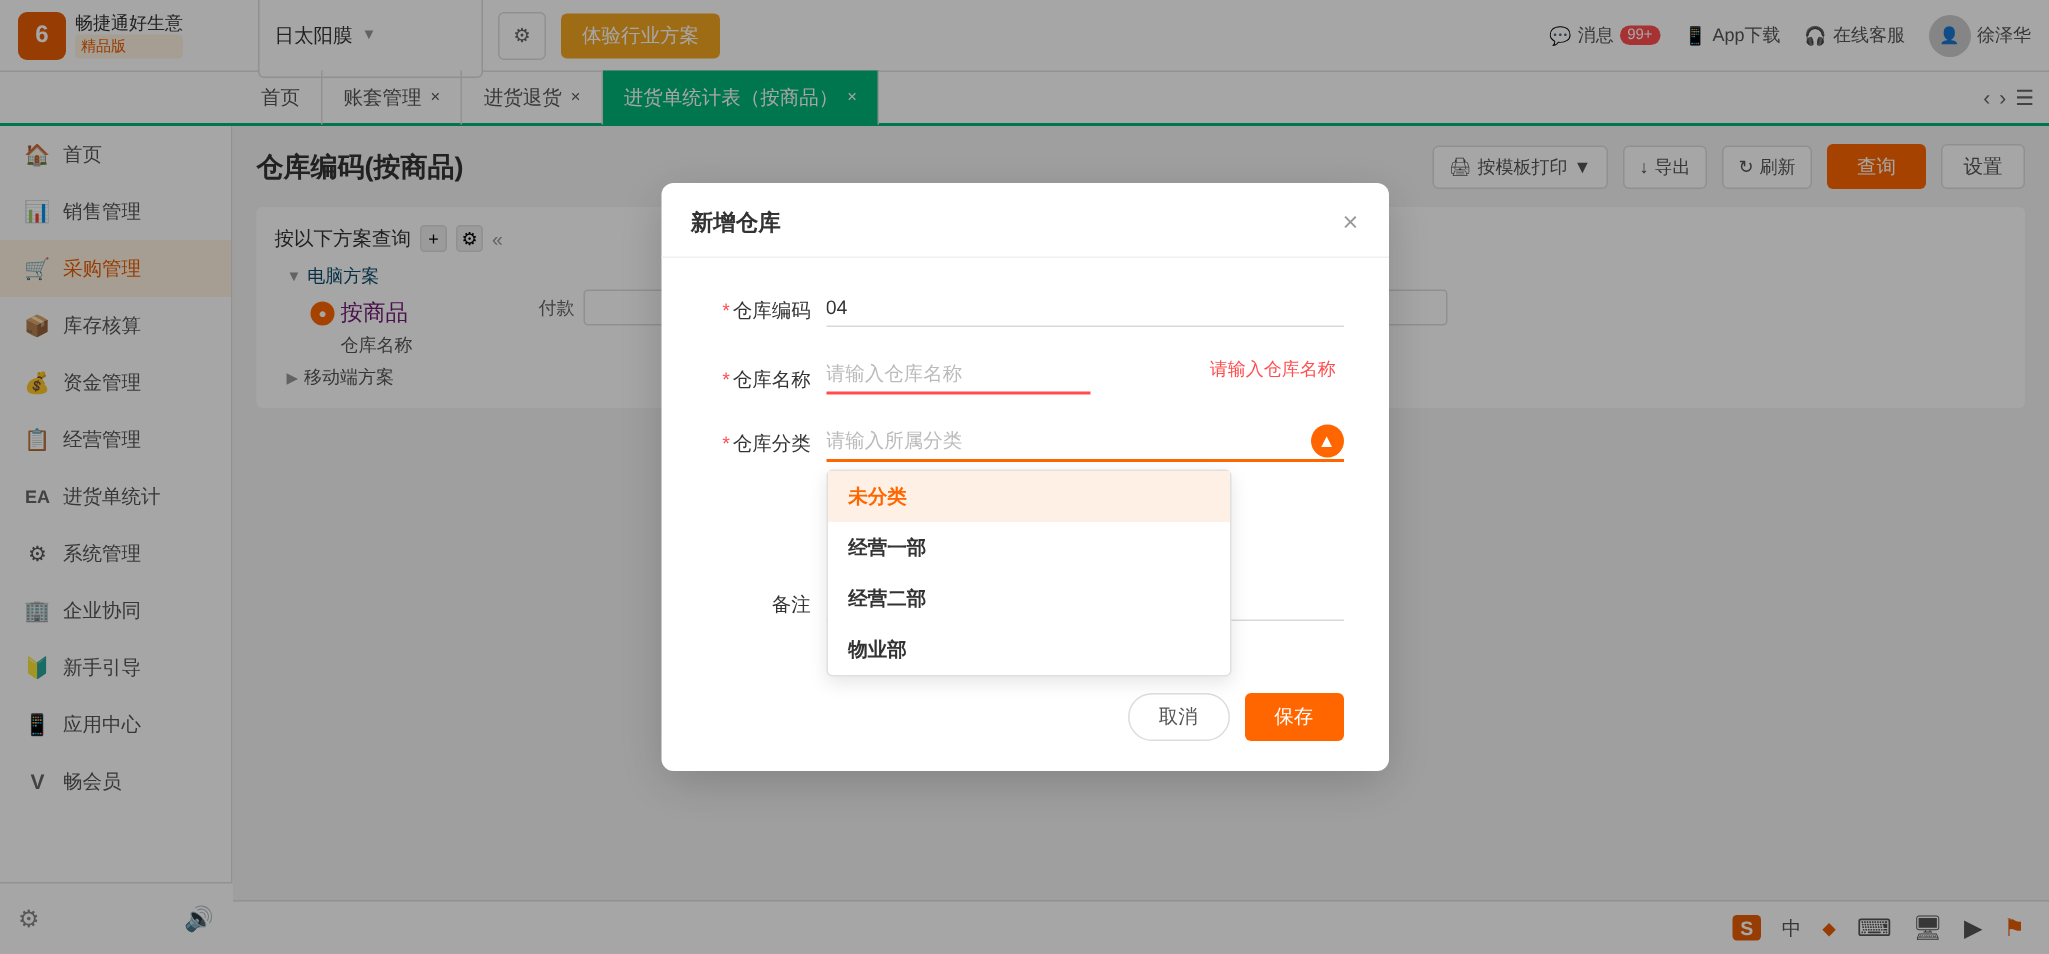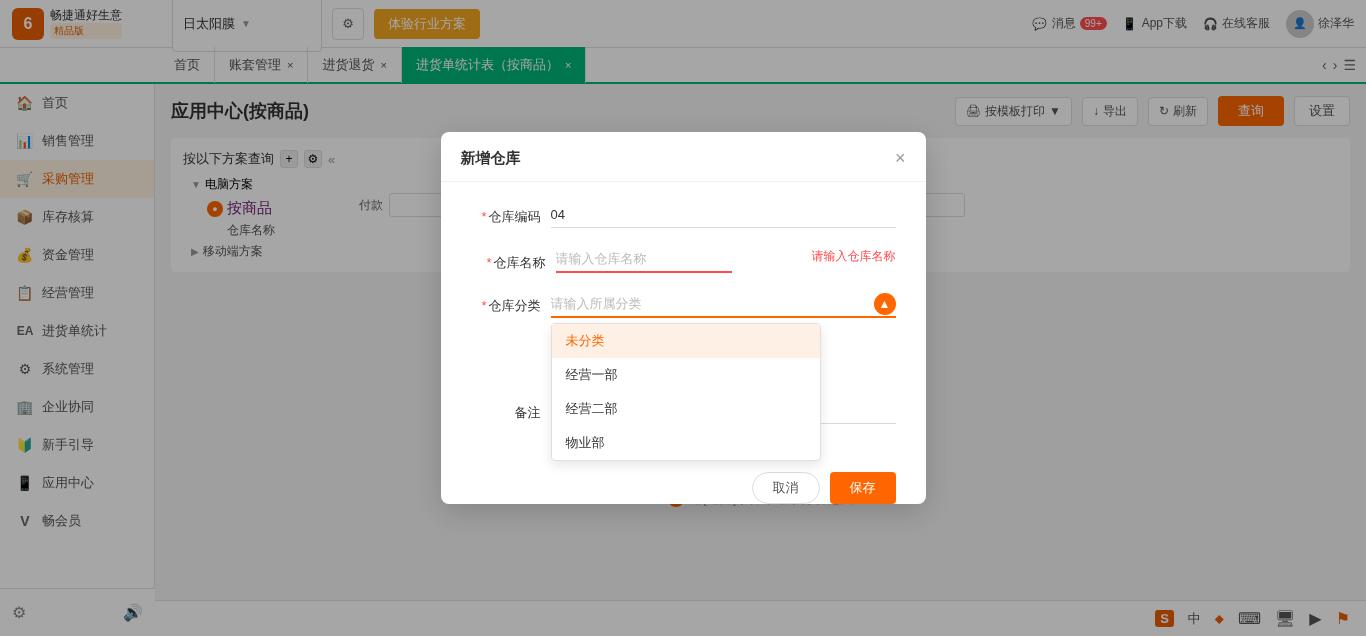--- a/index.html
+++ b/index.html
@@ -111,30 +111,31 @@
     .overlay {
       position: fixed; top: 0; left: 0; width: 100%; height: 100%;
       background: rgba(0,0,0,0.35); z-index: 100;
       display: flex; align-items: center; justify-content: center;
     }
 
     
     .modal {
       background: #fff; border-radius: 8px; width: 485px;
       box-shadow: 0 8px 32px rgba(0,0,0,0.18); position: relative;
+      padding-bottom: 20px;
     }
     .modal-header {
       display: flex; align-items: center; justify-content: space-between;
       padding: 16px 20px 12px; border-bottom: 1px solid #f0f0f0;
     }
     .modal-title { font-size: 15px; font-weight: bold; color: #333; }
     .modal-close { cursor: pointer; color: #999; font-size: 18px; }
     .modal-body { padding: 20px 30px; }
     .form-row {
-      display: flex; align-items: flex-start; margin-bottom: 18px; position: relative; justify-content: flex-end;
+      display: flex; align-items: flex-start; margin-bottom: 18px; position: relative;
     }
     .form-label {
       width: 80px; text-align: right; padding-right: 10px; font-size: 13px; color: #333;
       padding-top: 6px; flex-shrink: 0;
     }
     .required { color: #ff4d4f; margin-right: 2px; }
     .form-input {
       flex: 1; border: none; border-bottom: 1px solid #d9d9d9;
       padding: 5px 0; font-size: 13px; outline: none; color: #333;
     }
@@ -153,21 +154,21 @@
       background: #ff6600; color: #fff; border-radius: 50%;
       width: 22px; height: 22px; display: flex; align-items: center; justify-content: center; font-size: 12px;
     }
     
     .dropdown-list {
       position: absolute; top: 32px; left: 0; width: 270px;
       background: #fff; border: 1px solid #e0e0e0; border-radius: 4px;
       box-shadow: 0 4px 12px rgba(0,0,0,0.1); z-index: 200;
     }
     .dropdown-item {
-      padding: 8px 14px; font-size: 13px; color: #333; cursor: pointer;
+      padding: 8px 14px; font-size: 13px; color: #333; cursor: pointer; font-weight: bold;
     }
     .dropdown-item.selected { background: #fff0e6; color: #ff6600; }
 
     .modal-footer { display: flex; justify-content: flex-end; padding: 0 30px; gap: 10px; margin-top: 10px; }
     .btn-cancel {
       border: 1px solid #ddd; background: #fff; border-radius: 16px;
       padding: 6px 20px; cursor: pointer; font-size: 13px; color: #555;
     }
     .btn-save {
       background: #ff6600; color: #fff; border: none; border-radius: 4px;
@@ -304,21 +305,21 @@
     </div>
     <div class="sidebar-item">
       <span class="icon" style="font-weight:bold; color:#666;">V</span>
       <span>畅会员</span>
     </div>
   </div>
 
   <div class="content-area">
 
     <div class="page-header">
-      <div class="page-title">应用中心(按商品)</div>
+      <div class="page-title">仓库编码(按商品)</div>
       <div class="page-actions">
         <div class="action-btn">
           <span>🖨</span>
           <span>按模板打印</span>
           <span>▼</span>
         </div>
         <div class="action-btn">
           <span>↓</span>
           <span>导出</span>
         </div>
@@ -335,21 +336,21 @@
       <div style="min-width:160px;">
         <div style="display:flex; align-items:center; gap:6px; margin-bottom:8px;">
           <span style="font-size:13px; color:#333; font-weight:500;">按以下方案查询</span>
           <span style="width:18px;height:18px;background:#eee;border:1px solid #ddd;border-radius:3px;display:flex;align-items:center;justify-content:center;cursor:pointer;font-size:12px;">+</span>
           <span style="width:18px;height:18px;background:#eee;border:1px solid #ddd;border-radius:3px;display:flex;align-items:center;justify-content:center;cursor:pointer;font-size:12px;">⚙</span>
           <span style="cursor:pointer;color:#999;">«</span>
         </div>
         <div style="padding-left:8px;">
           <div style="display:flex;align-items:center;gap:4px;margin-bottom:6px;cursor:pointer;">
             <span style="color:#999;font-size:10px;">▼</span>
-            <span style="font-size:12px;color:#000000;">电脑方案</span>
+            <span style="font-size:12px;color:#0c4a6e;">电脑方案</span>
           </div>
           <div style="padding-left:16px;">
             <div style="display:flex;align-items:center;gap:4px;margin-bottom:4px;cursor:pointer;">
               <span style="width:16px;height:16px;background:#ff6600;border-radius:50%;display:flex;align-items:center;justify-content:center;color:#fff;font-size:9px;">●</span>
               <span style="font-size:15px;color:#701a75;">按商品</span>
             </div>
             <div style="padding-left:20px;margin-bottom:4px;cursor:pointer;">
               <span style="font-size:12px;color:#555;">仓库名称</span>
             </div>
           </div>

